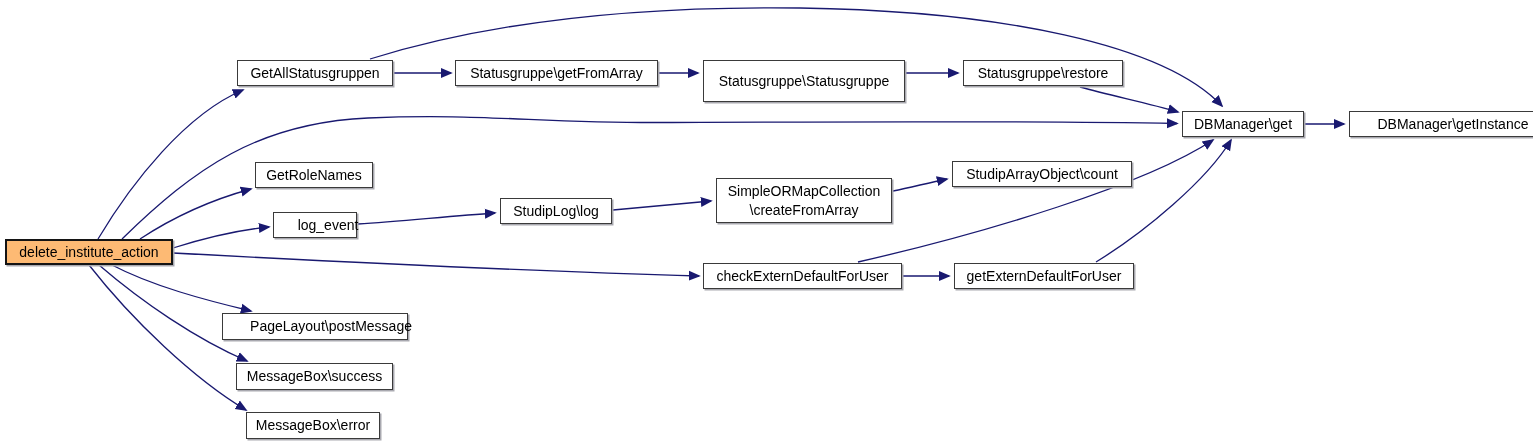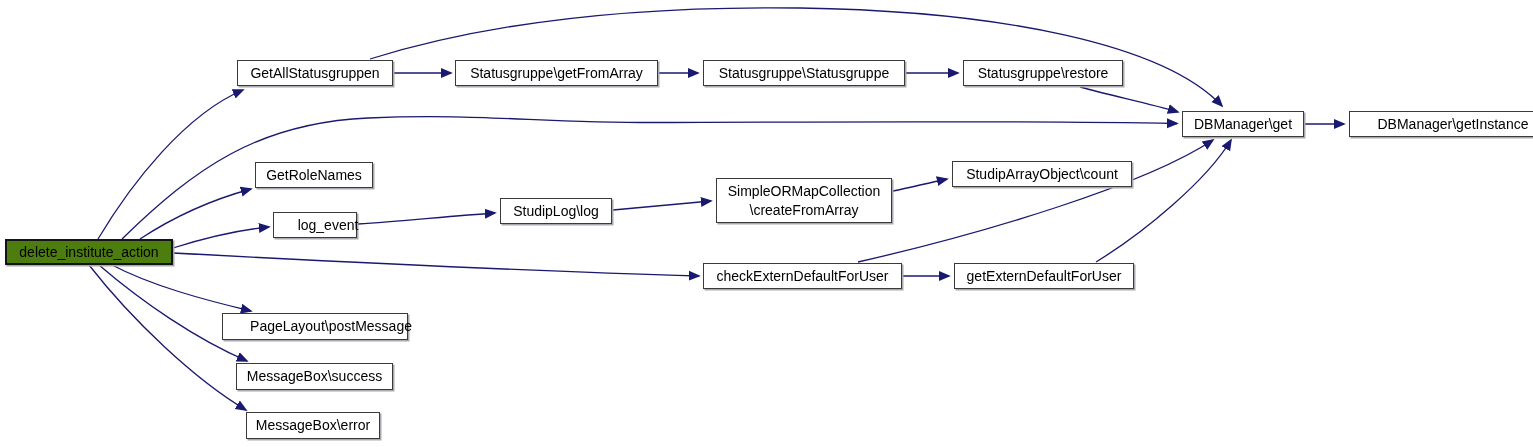--- a/index.html
+++ b/index.html
@@ -33,21 +33,21 @@
     border: 1px solid #3a3a3a;
     box-shadow: 1.5px 1.5px 0 0 #a9a9b0;
     color: #000000;
     font-size: 14px;
     line-height: 1.3;
     text-align: center;
     white-space: pre-line;
     cursor: pointer;
   }
   .node.root {
-    background: #4d7c0f;
+    background: #fdba74;
     border: 2px solid #141414;
   }
 </style>
 </head>
 <body>
 
 <div id="canvas">
 
   <svg id="edge-layer" viewBox="0 0 1533 447" xmlns="http://www.w3.org/2000/svg">
     <defs>
@@ -77,21 +77,21 @@
     <path class="edge" d="M 903,276 L 949,276" marker-end="url(#arrowhead)"></path>
     <path class="edge" d="M 1096,262 C 1145,232 1207,180 1231,140" marker-end="url(#arrowhead)"></path>
   </svg>
 
   <div class="node root" style="left:5px; top:239px; width:168px; height:26px;">delete_institute_action</div>
 
   <div class="node" style="left:237px; top:60px; width:156px; height:26px;">GetAllStatusgruppen</div>
 
   <div class="node" style="left:455px; top:60px; width:203px; height:26px;">Statusgruppe\getFromArray</div>
 
-  <div class="node" style="left:703px; top:60px; width:202px; height:26px;">Statusgruppe\Statusgruppe</div>
+  <div class="node" style="left:703px; top:60px; width:202px; height:42px;">Statusgruppe\Statusgruppe</div>
 
   <div class="node" style="left:963px; top:60px; width:160px; height:26px;">Statusgruppe\restore</div>
 
   <div class="node" style="left:1182px; top:111px; width:122px; height:26px;">DBManager\get</div>
 
   <div class="node" style="left:1349px; top:111px; width:208px; height:26px;">DBManager\getInstance</div>
 
   <div class="node" style="left:255px; top:162px; width:118px; height:26px;">GetRoleNames</div>
 
   <div class="node" style="left:273px; top:212px; width:84px; height:26px;padding-left:26px;">log_event</div>

